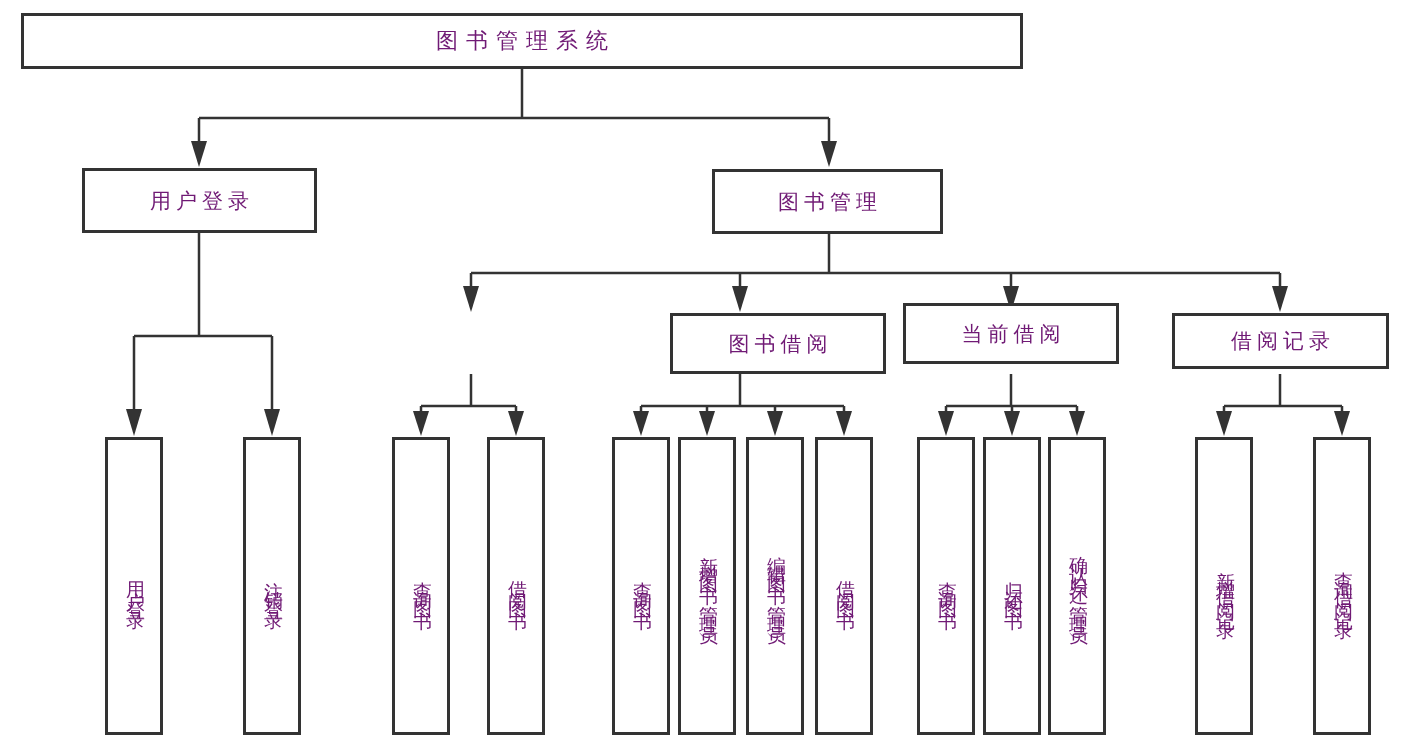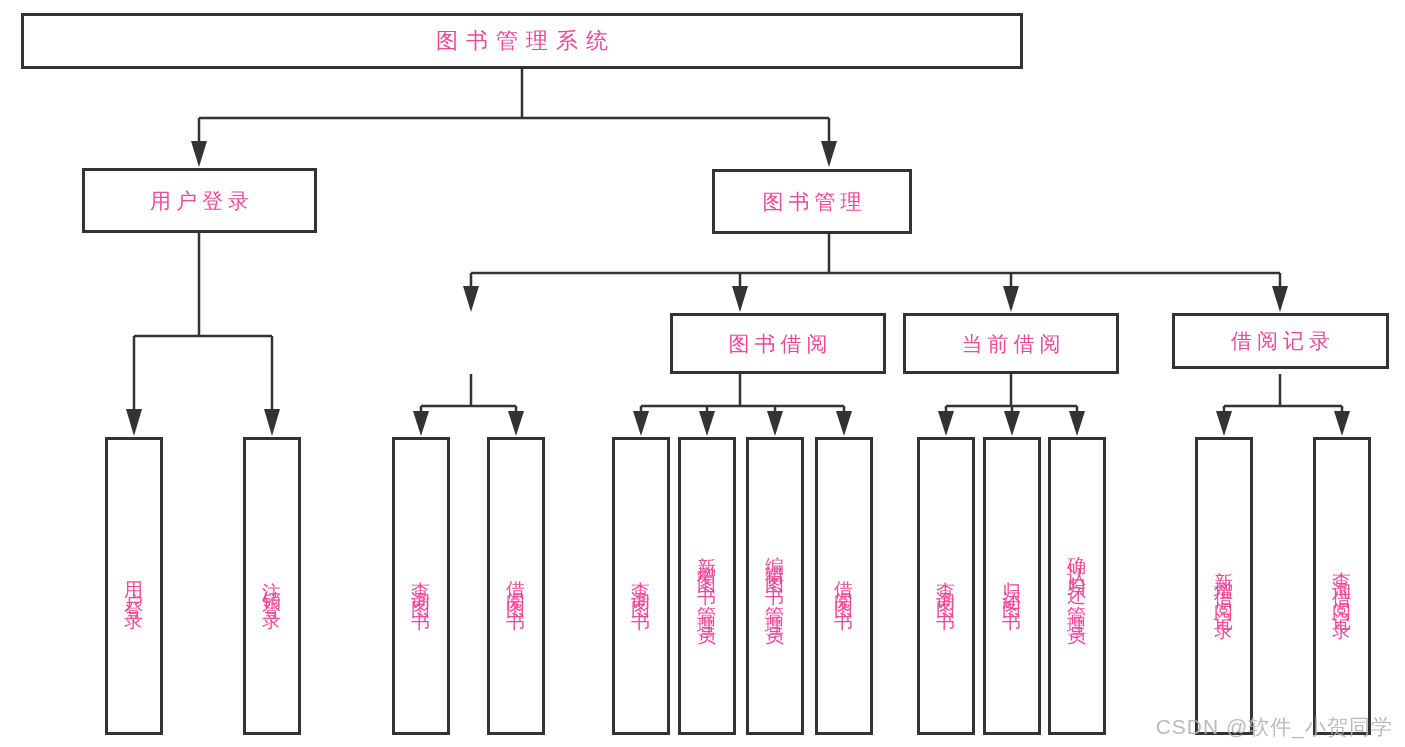--- a/index.html
+++ b/index.html
@@ -3,23 +3,23 @@
 <meta charset="utf-8">
 <style>
   html,body { margin:0; padding:0; background:#ffffff; }
   .canvas {
     position:relative; width:1405px; height:747px; background:#ffffff;
     font-family:"Liberation Sans", sans-serif; overflow:hidden;
   }
   svg.wires { position:absolute; left:0; top:0; width:1405px; height:747px; }
   .box {
     position:absolute; box-sizing:border-box; background:#ffffff;
-    border:3px solid #333333; color:#ec4899;
+    border:3px solid #333333; color:#701a75;
     display:flex; align-items:center; justify-content:center;
-    text-align:center; z-index:2;
+    text-align:center; z-index:2;font-family:Liberation Mono, monospace;
   }
   .h-label  { font-size:21px; letter-spacing:5px; padding-left:5px; white-space:nowrap; }
   .title-label { font-size:22px; letter-spacing:8px; padding-left:8px; }
   .vbox {
     writing-mode:vertical-rl; text-orientation:mixed;
     font-size:19px; letter-spacing:10px; line-height:1.0;
   }
   .watermark {
     position:absolute; top:713px; right:12px; z-index:5;
     font-size:21px; letter-spacing:1px; color:#b3b3b3; opacity:0.9;
@@ -58,39 +58,38 @@
     <polygon points="938,411 954,411 946,436" fill="#333333"></polygon>
     <polygon points="1004,411 1020,411 1012,436" fill="#333333"></polygon>
     <polygon points="1069,411 1085,411 1077,436" fill="#333333"></polygon>
     <polygon points="1216,411 1232,411 1224,436" fill="#333333"></polygon>
     <polygon points="1334,411 1350,411 1342,436" fill="#333333"></polygon>
   </svg>
 
   <div class="box title-label" style="left:21px; top:13px; width:1002px; height:56px;">图书管理系统</div>
 
   <div class="box h-label" style="left:82px; top:168px; width:235px; height:65px;">用户登录</div>
-  <div class="box h-label" style="left:712px; top:169px; width:200px; height:65px;">图书管理</div>
+  <div class="box h-label" style="left:712px; top:169px; width:231px; height:65px;">图书管理</div>
 
   <div class="box h-label" style="left:632px; top:313px; width:216px; height:61px;margin-left:38px;">图书借阅</div>
-  <div class="box h-label" style="left:903px; top:313px; width:216px; height:61px;">当前借阅</div>
+  <div class="box h-label" style="left:903px; top:303px; width:216px; height:61px;">当前借阅</div>
   <div class="box h-label" style="left:1172px; top:313px; width:217px; height:56px;">借阅记录</div>
 
   <div class="box vbox" style="left:105px; top:437px; width:58px; height:298px;">用户登录</div>
   <div class="box vbox" style="left:243px; top:437px; width:58px; height:298px;">注销登录</div>
 
   <div class="box vbox" style="left:392px; top:437px; width:58px; height:298px;">查询图书</div>
   <div class="box vbox" style="left:487px; top:437px; width:58px; height:298px;">借阅图书</div>
 
   <div class="box vbox" style="left:612px; top:437px; width:58px; height:298px;">查询图书</div>
   <div class="box vbox" style="left:678px; top:437px; width:58px; height:298px;">新增图书（管理员）</div>
   <div class="box vbox" style="left:746px; top:437px; width:58px; height:298px;">编辑图书（管理员）</div>
   <div class="box vbox" style="left:815px; top:437px; width:58px; height:298px;">借阅图书</div>
 
   <div class="box vbox" style="left:917px; top:437px; width:58px; height:298px;">查询图书</div>
   <div class="box vbox" style="left:983px; top:437px; width:58px; height:298px;">归还图书</div>
   <div class="box vbox" style="left:1048px; top:437px; width:58px; height:298px;">确认归还（管理员）</div>
 
   <div class="box vbox" style="left:1195px; top:437px; width:58px; height:298px;">新增借阅记录</div>
   <div class="box vbox" style="left:1313px; top:437px; width:58px; height:298px;">查询借阅记录</div>
 
-  <div class="watermark">CSDN @软件_小贺同学</div>
 
 </div>
 
 </body></html>

